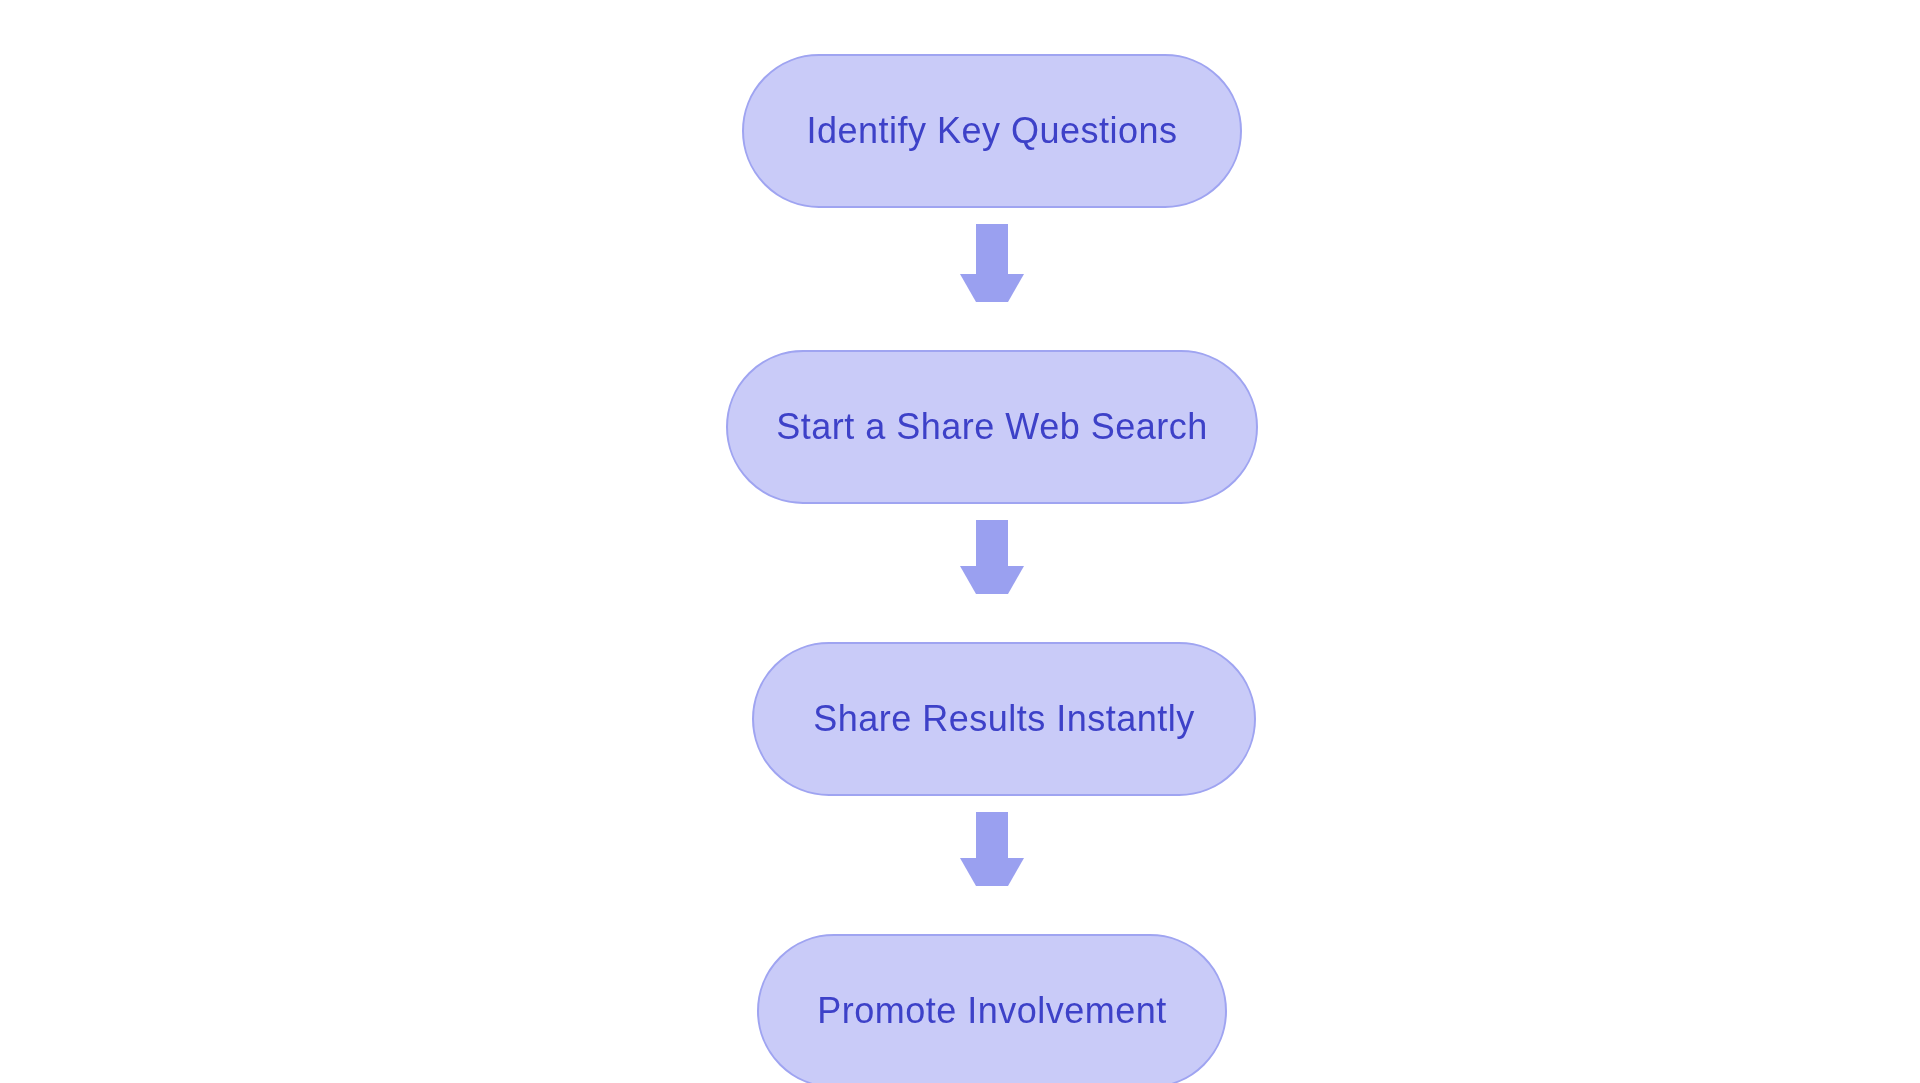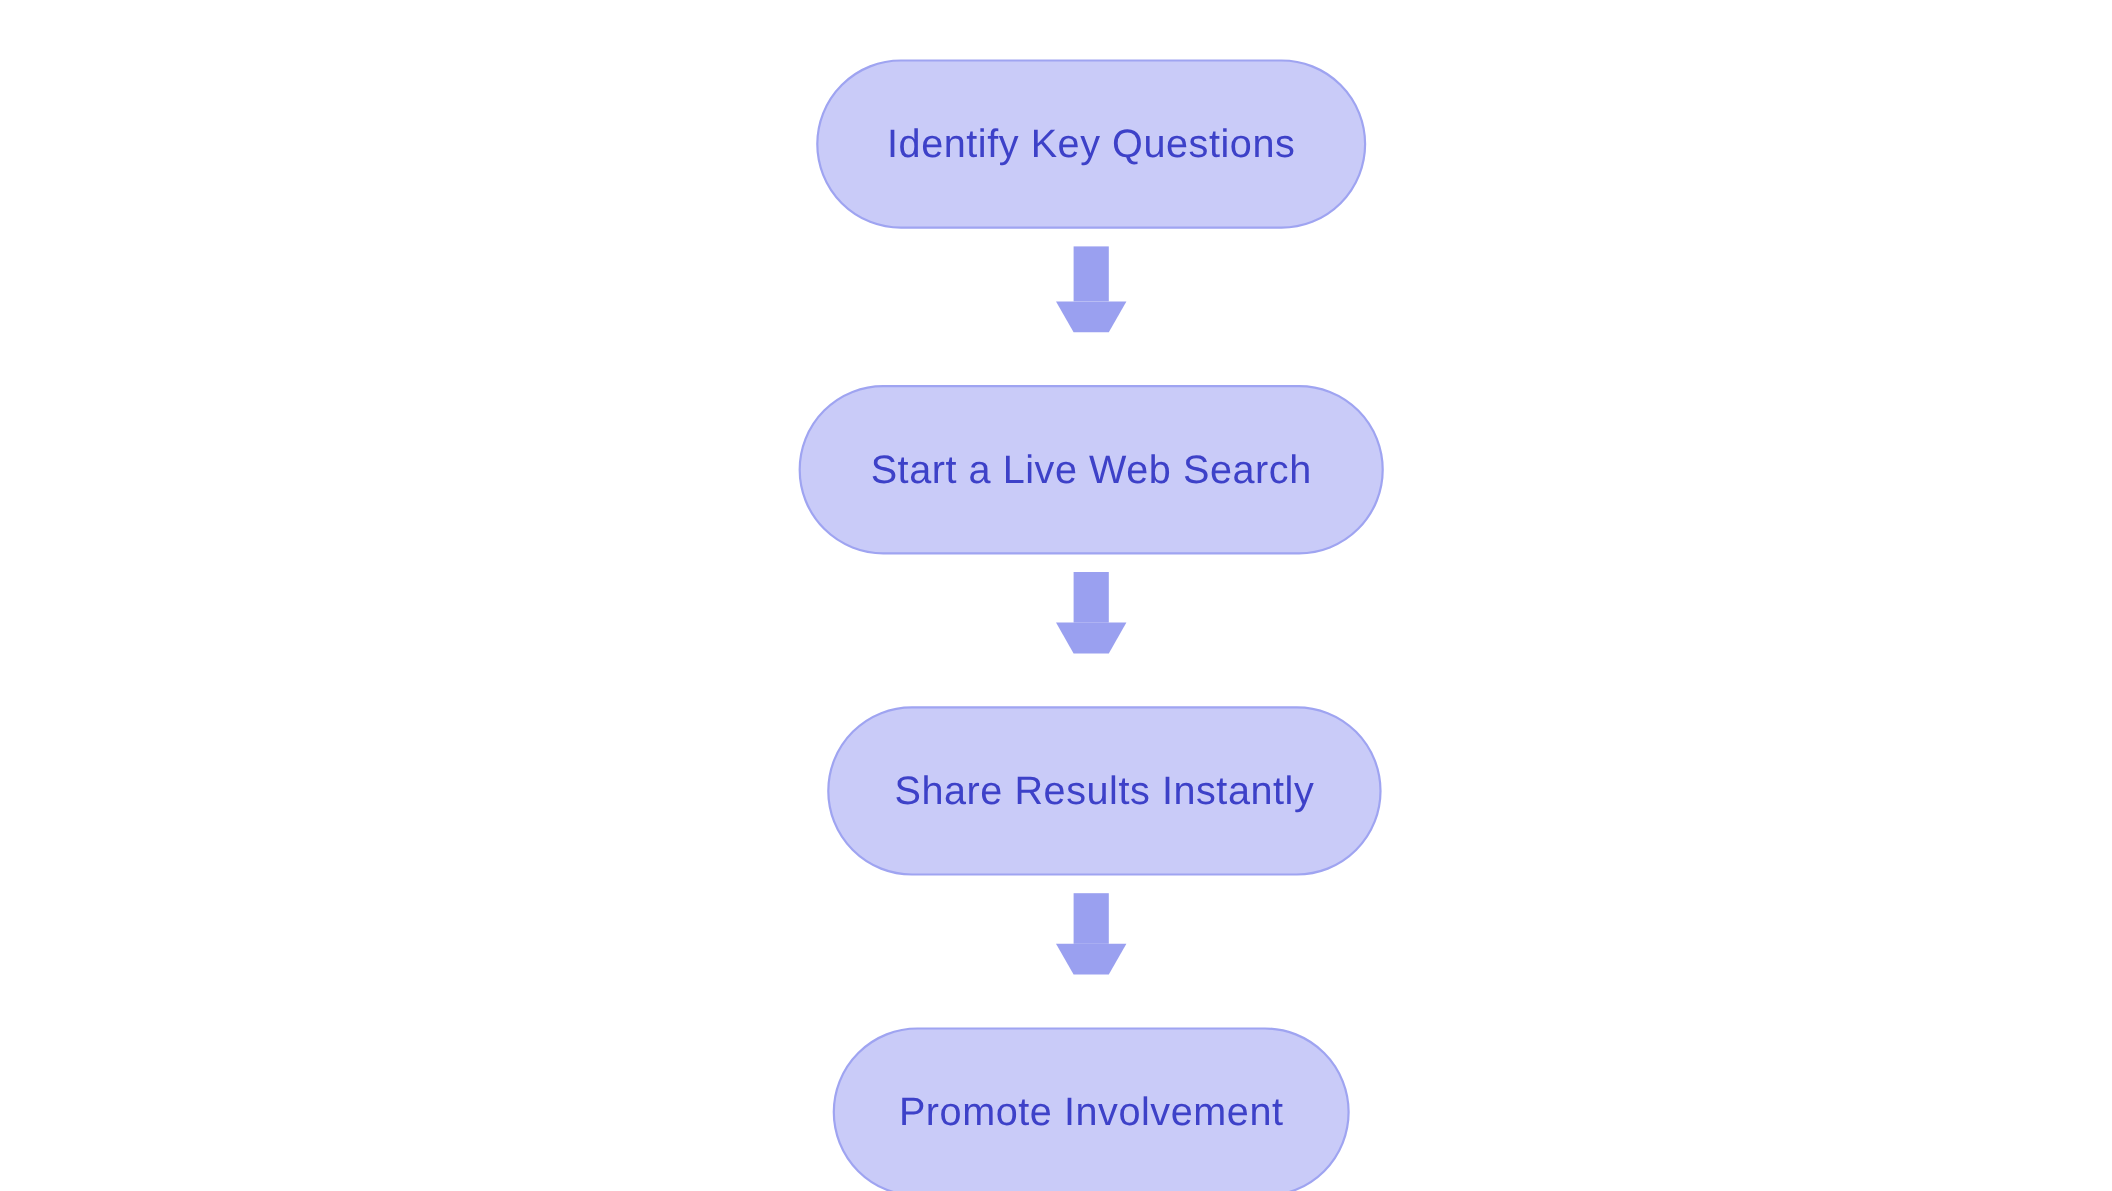--- a/index.html
+++ b/index.html
@@ -75,21 +75,21 @@
   <div class="flow-node node-1">
     <span class="node-label">Identify Key Questions</span>
   </div>
 
   <div class="flow-arrow arrow-1">
     <div class="arrow-stem"></div>
     <div class="arrow-head"></div>
   </div>
 
   <div class="flow-node node-2">
-    <span class="node-label">Start a Live Web Search</span>
+    <span class="node-label">Start a Share Web Search</span>
   </div>
 
   <div class="flow-arrow arrow-2">
     <div class="arrow-stem"></div>
     <div class="arrow-head"></div>
   </div>
 
   <div class="flow-node node-3">
     <span class="node-label">Share Results Instantly</span>
   </div>

